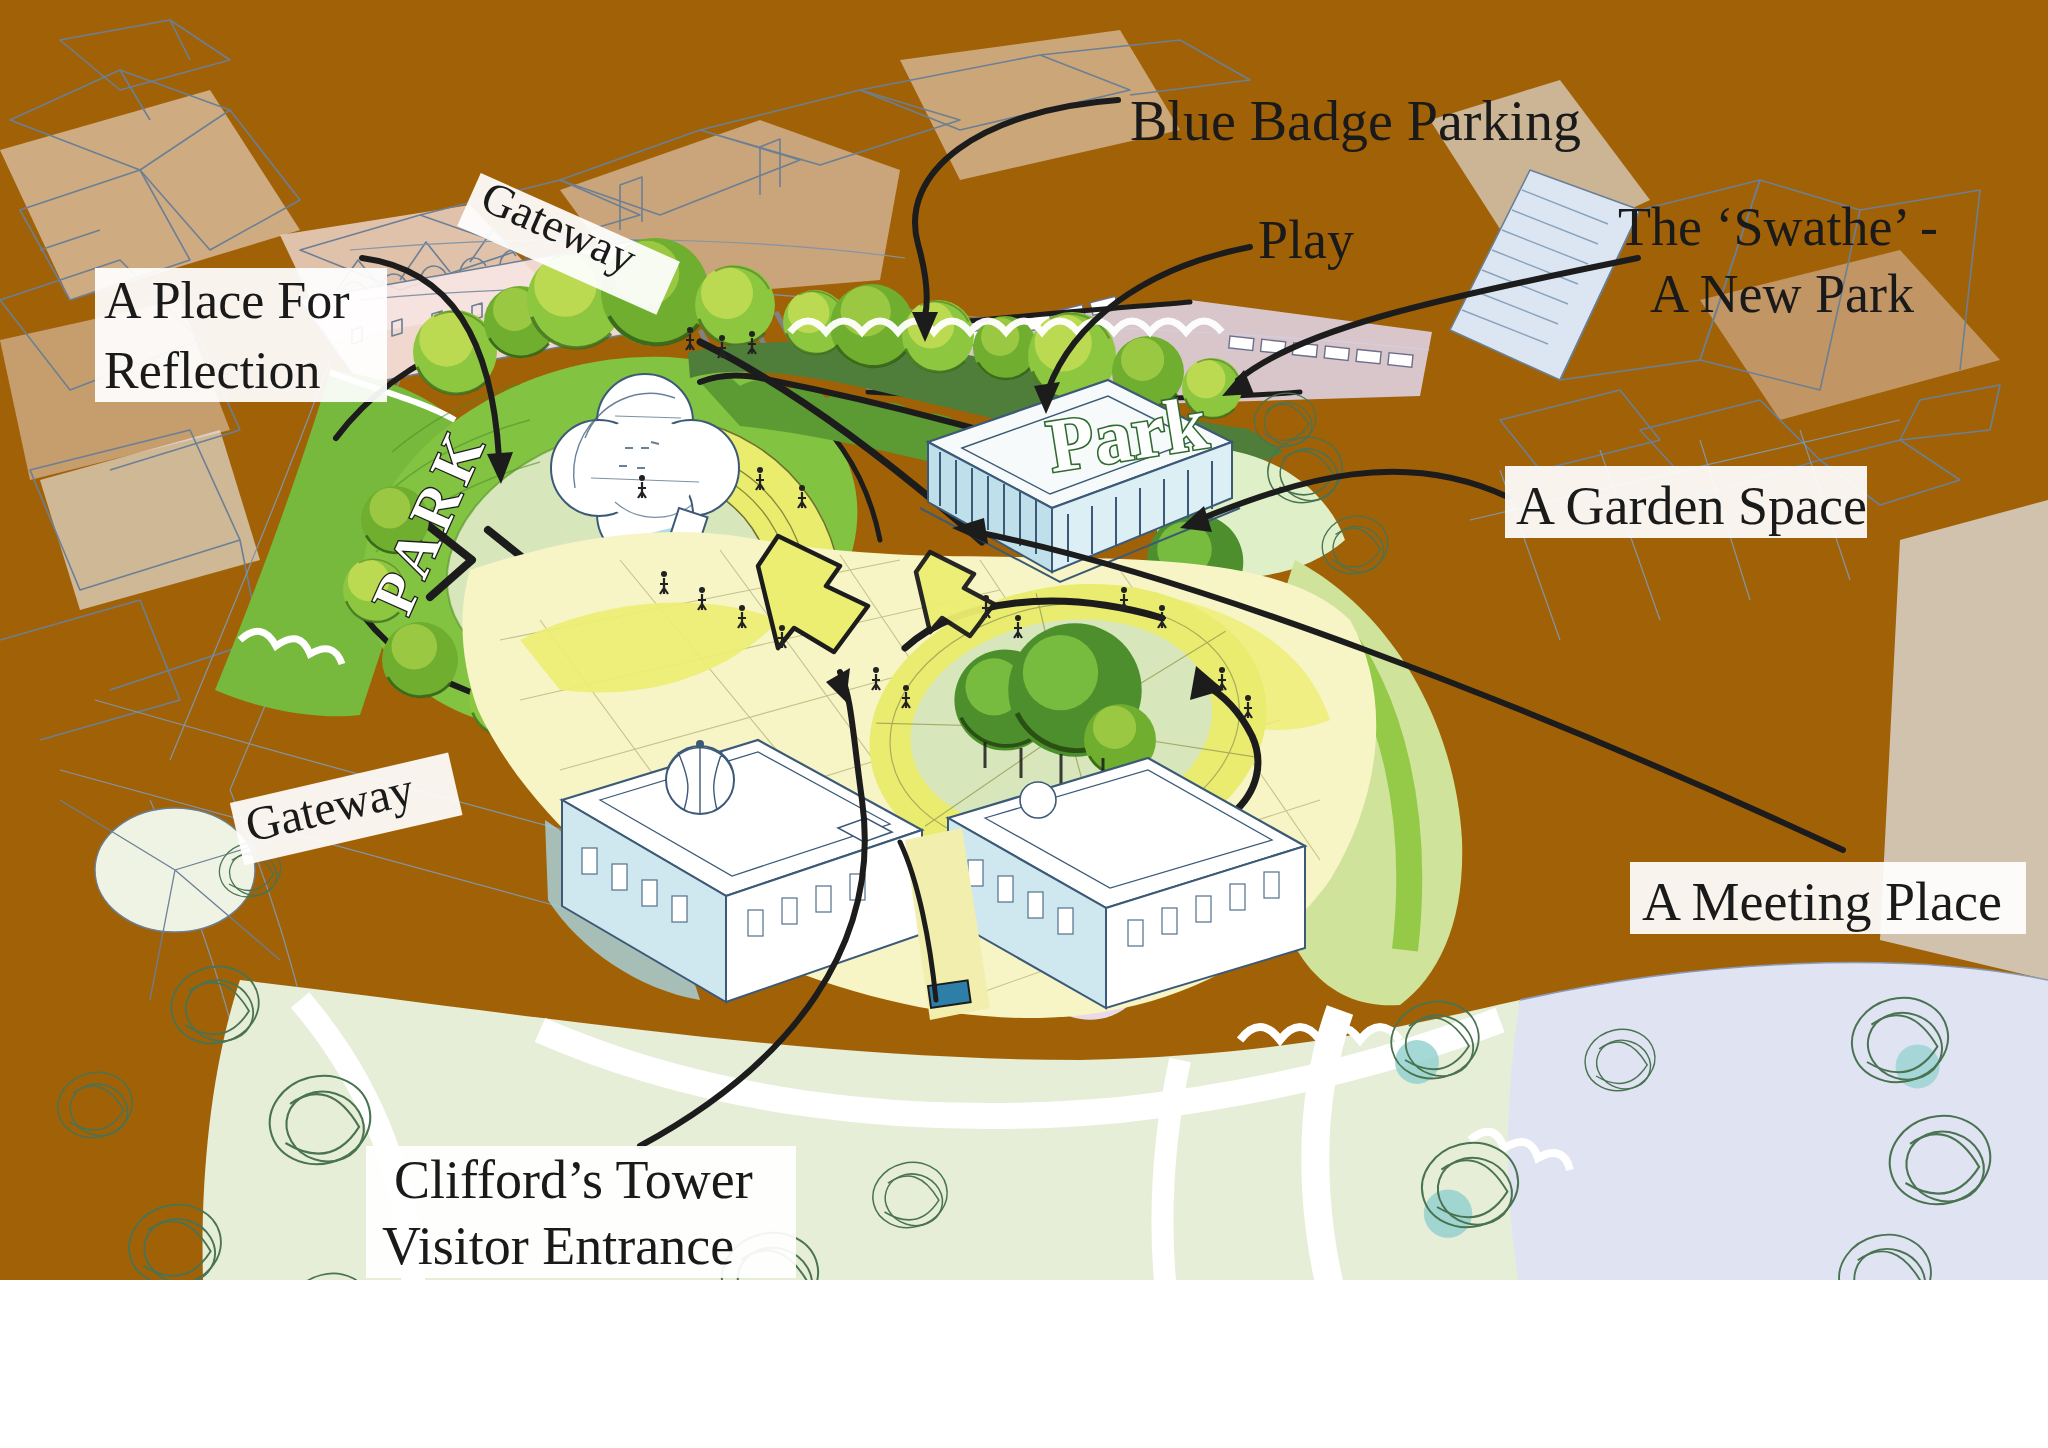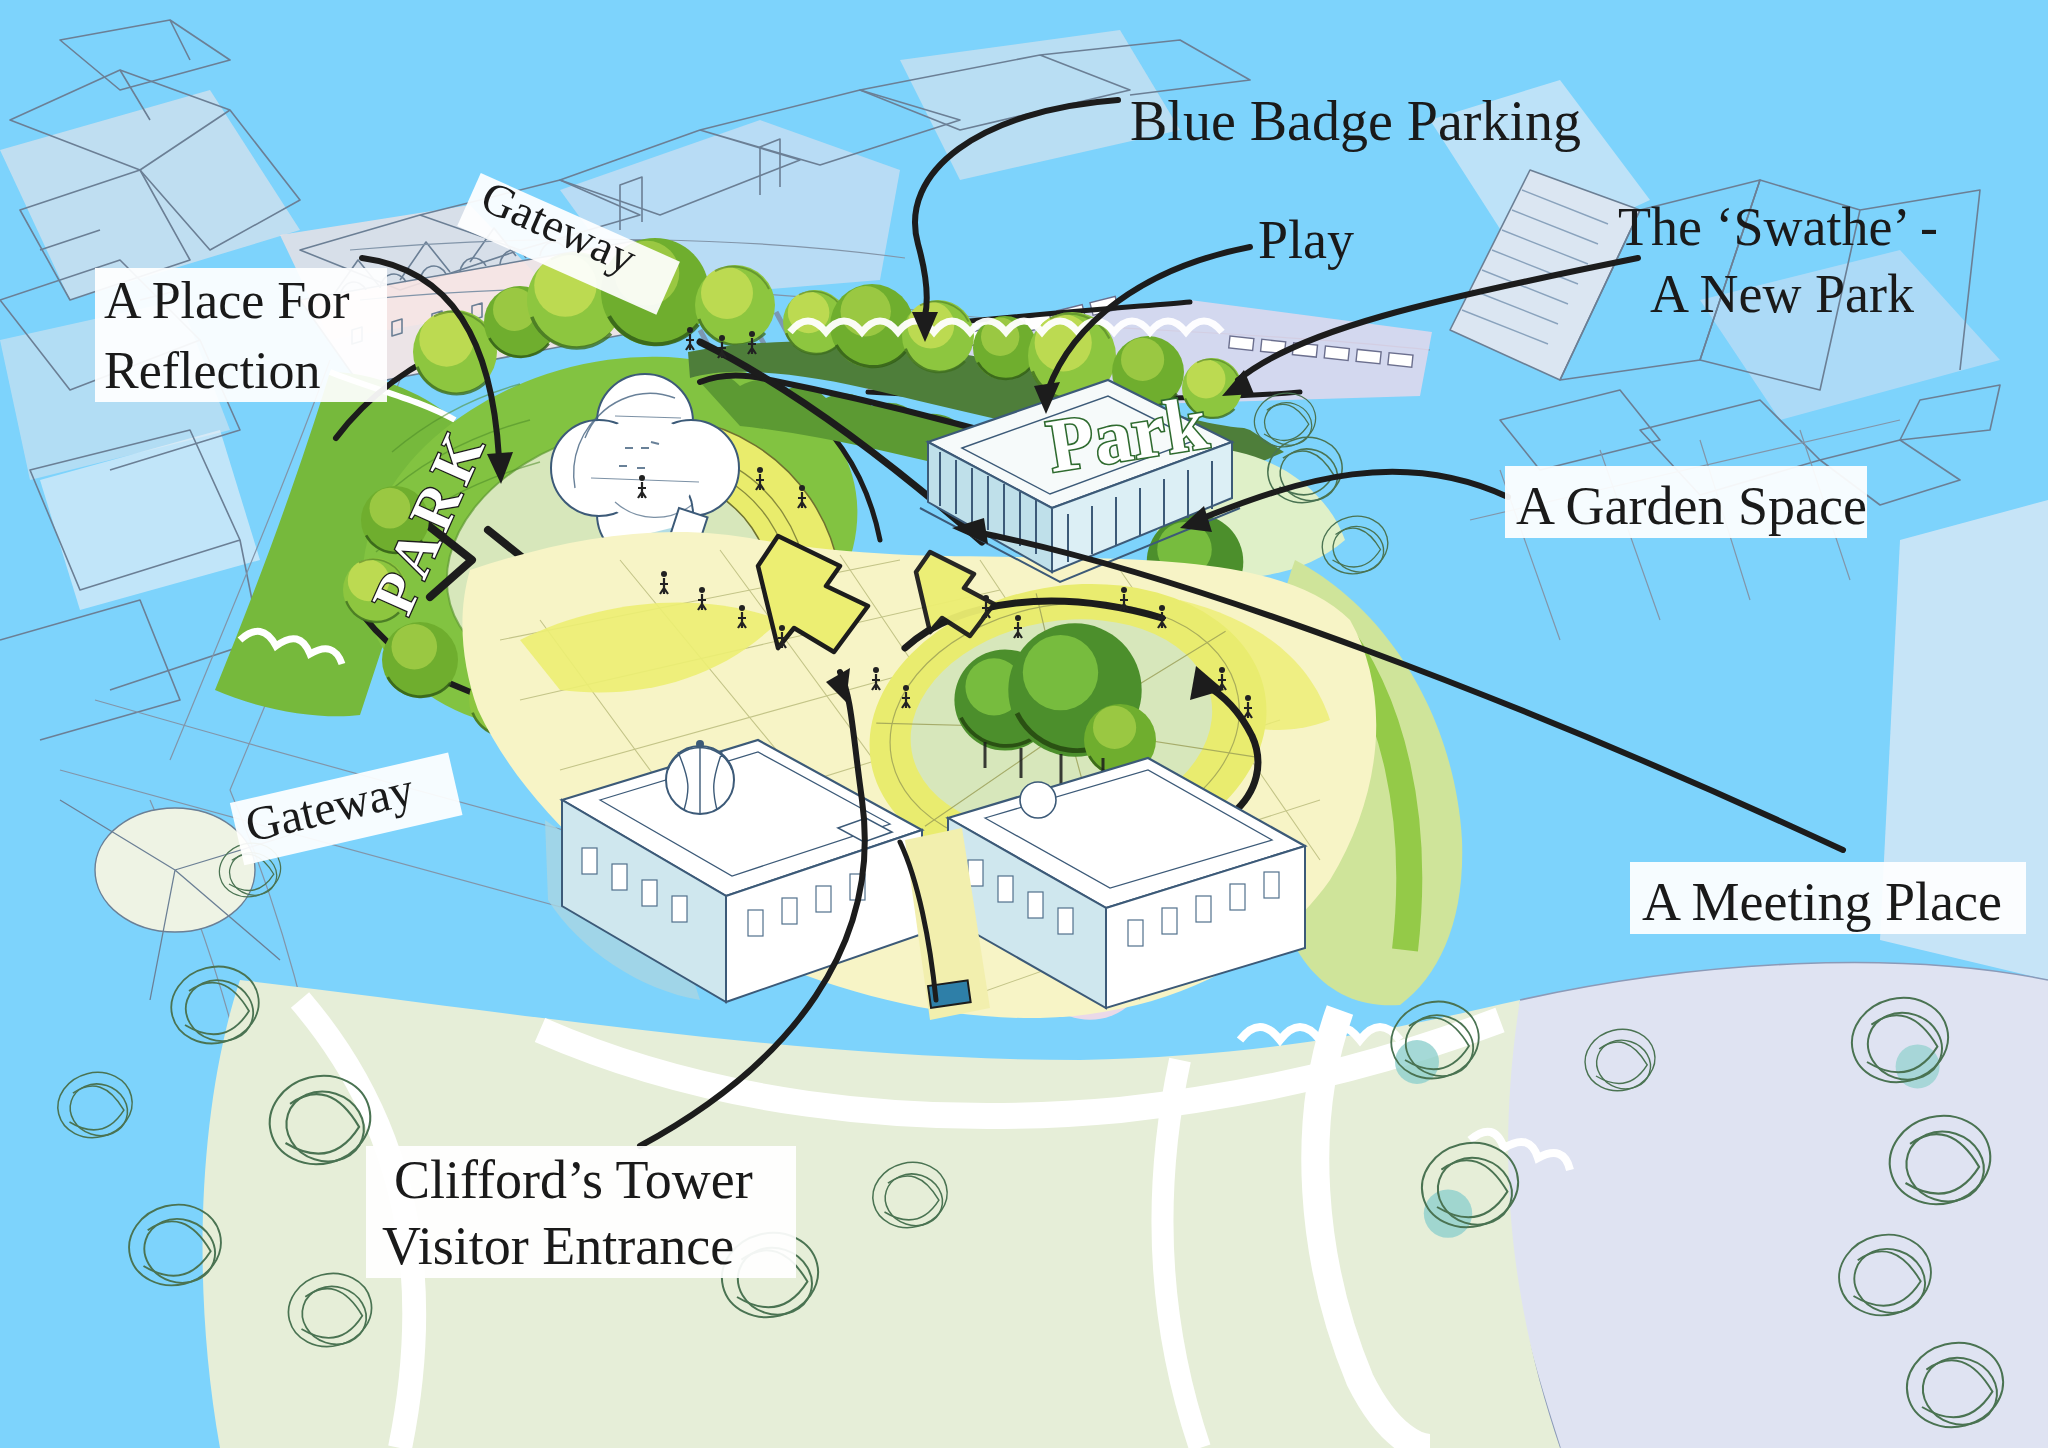--- a/index.html
+++ b/index.html
@@ -1,17 +1,17 @@
 <!DOCTYPE html>
 <html><head>
 <meta charset="utf-8">
 <style>
   html,body{margin:0;padding:0;background:#ffffff;}
   body{width:2048px;height:1448px;font-family:"Liberation Serif","DejaVu Serif",serif;}
-  .stage{position:relative;width:2048px;height:1448px;overflow:hidden;background:#7dd3fc;}
+  .stage{position:relative;width:2048px;height:1280px;overflow:hidden;background:#a16207;}
   svg{display:block;}
   .lbl{fill:#1a1a1a;font-family:"Liberation Serif","DejaVu Serif",serif;}
   .sketch{stroke:#6b7f95;stroke-width:1.6;fill:none;stroke-linejoin:round;}
   .sketch2{stroke:#8295a9;stroke-width:1.2;fill:none;stroke-linejoin:round;}
   .ink{stroke:#1c1c1c;fill:none;stroke-linecap:round;stroke-linejoin:round;}
   .leader{stroke:#1c1c1c;stroke-width:6;fill:none;stroke-linecap:round;}
   .ah{fill:#1c1c1c;stroke:none;}
   .band{fill:#ffffff;opacity:.93;}
   .hatch{stroke:#9a9e56;stroke-width:1.1;opacity:.55;}
   .bhatch{stroke:#8aa3bd;stroke-width:1.4;}

